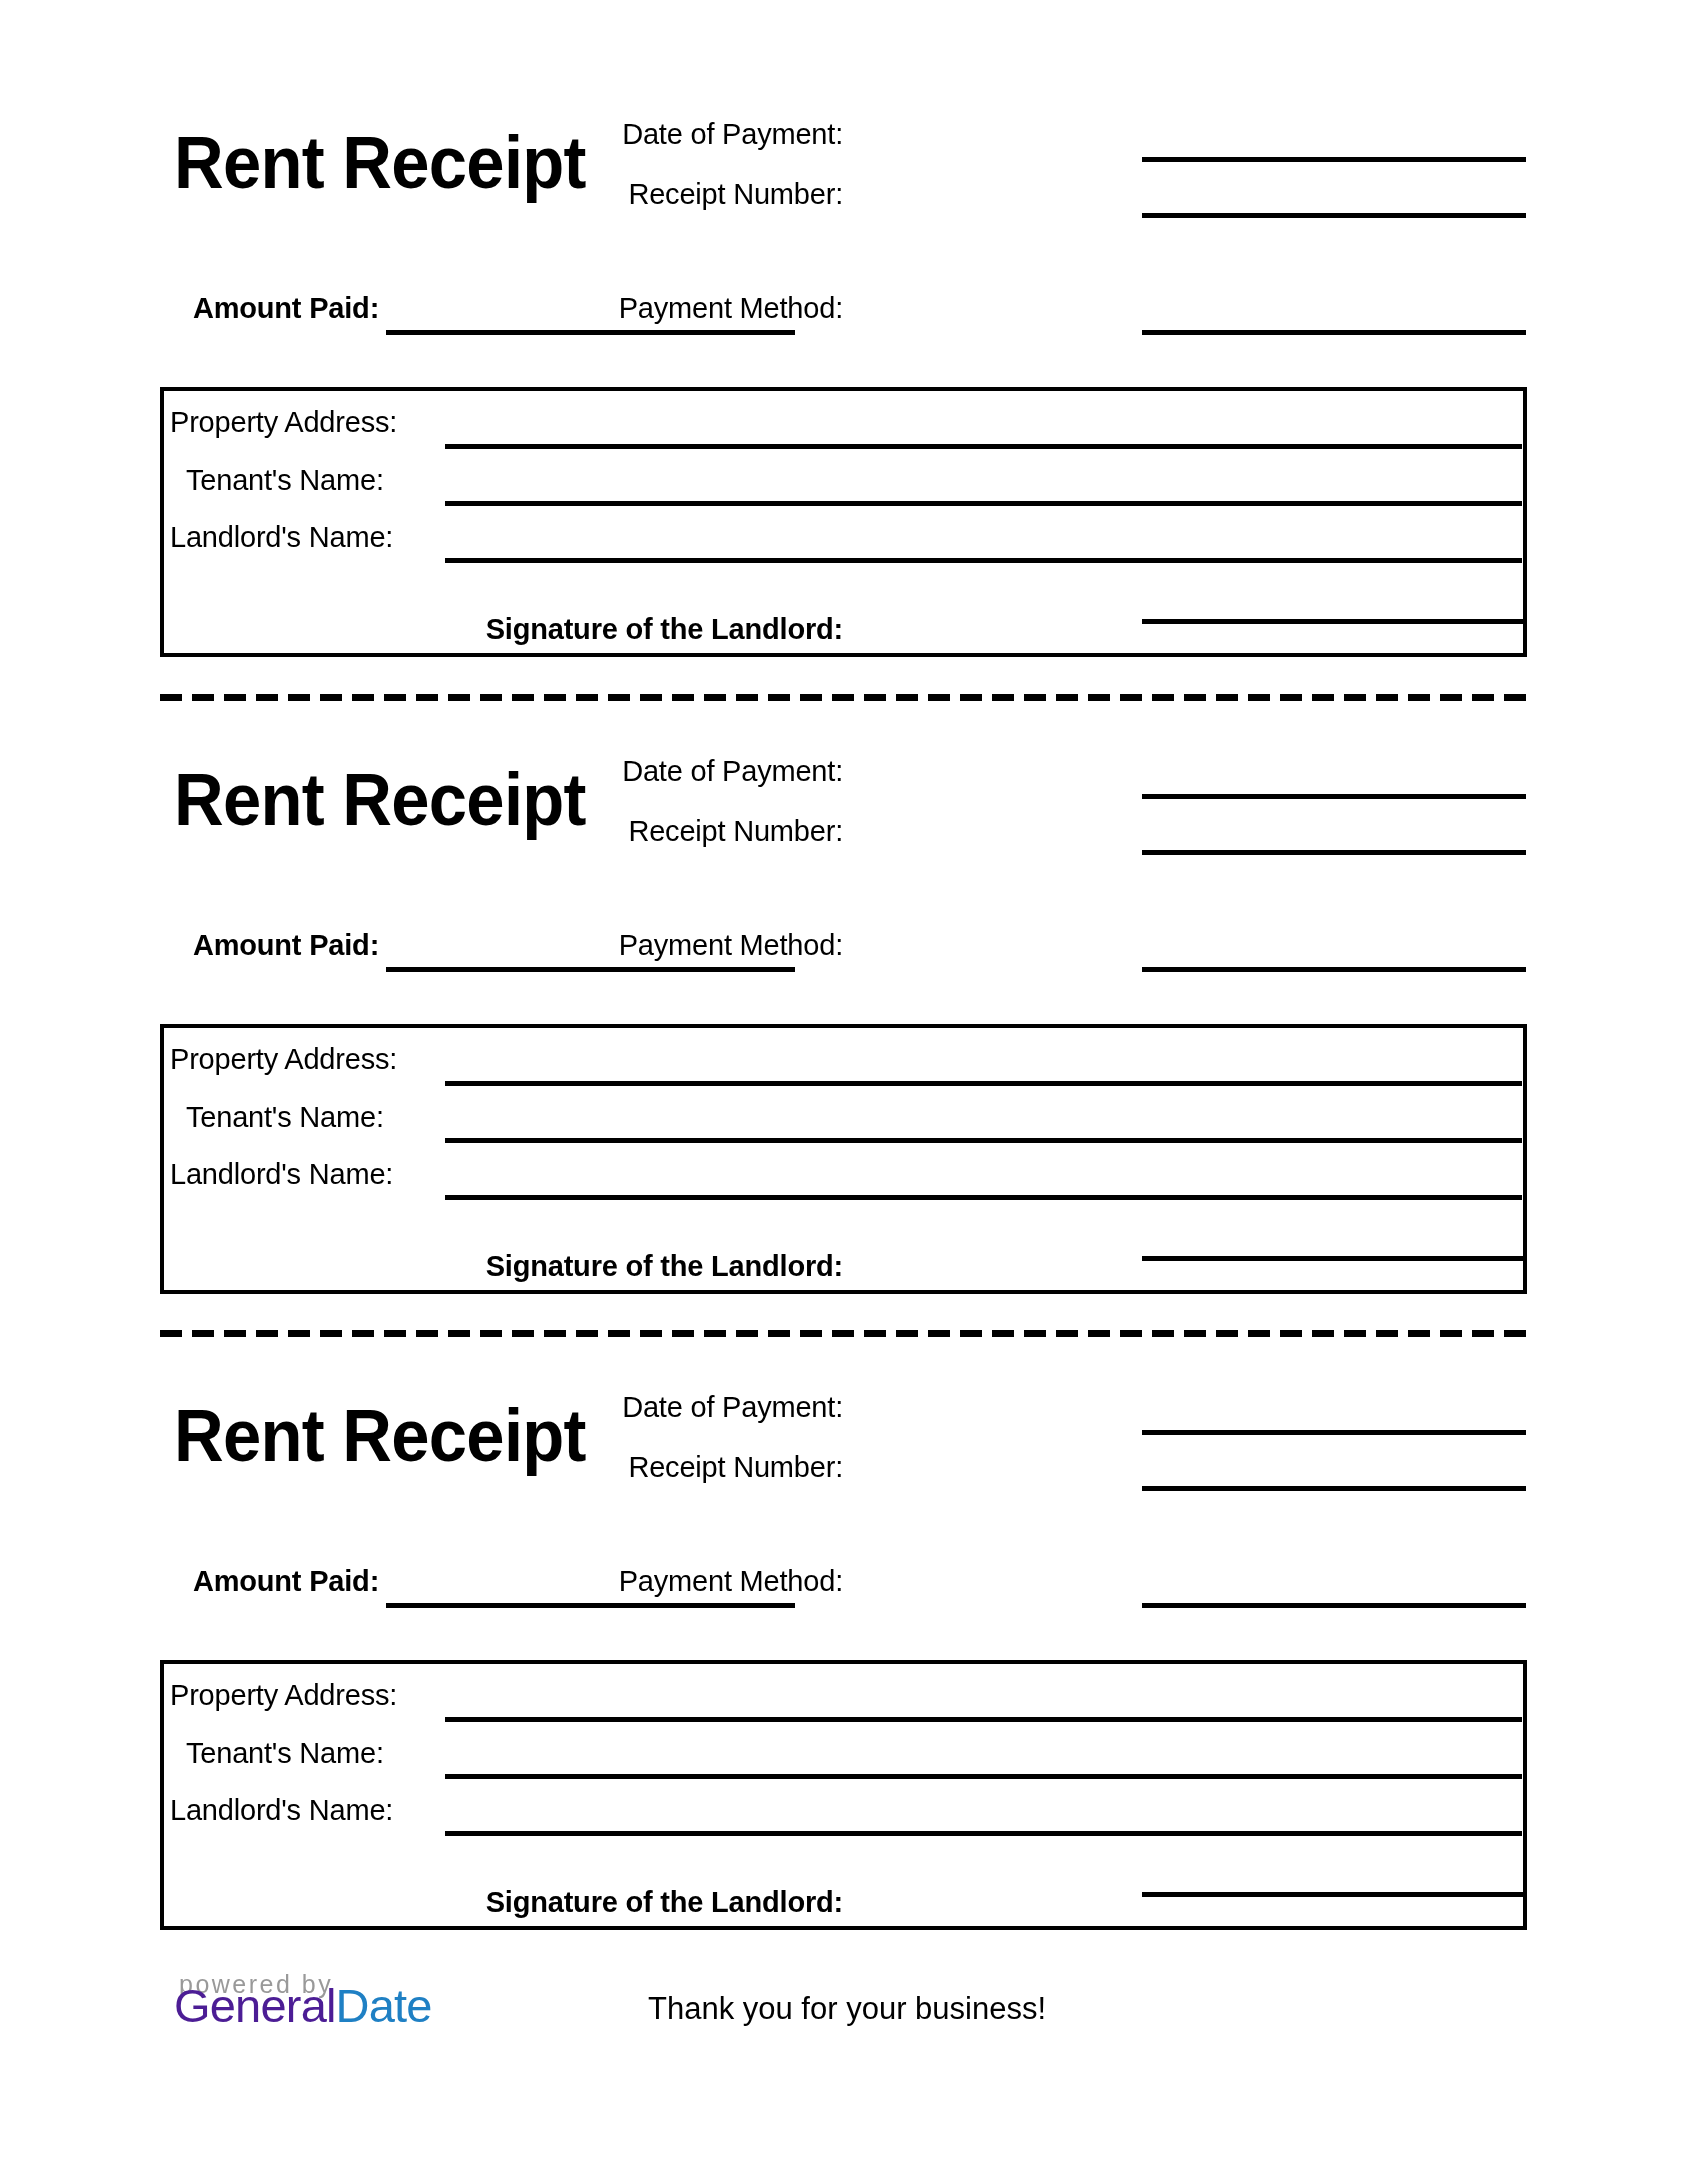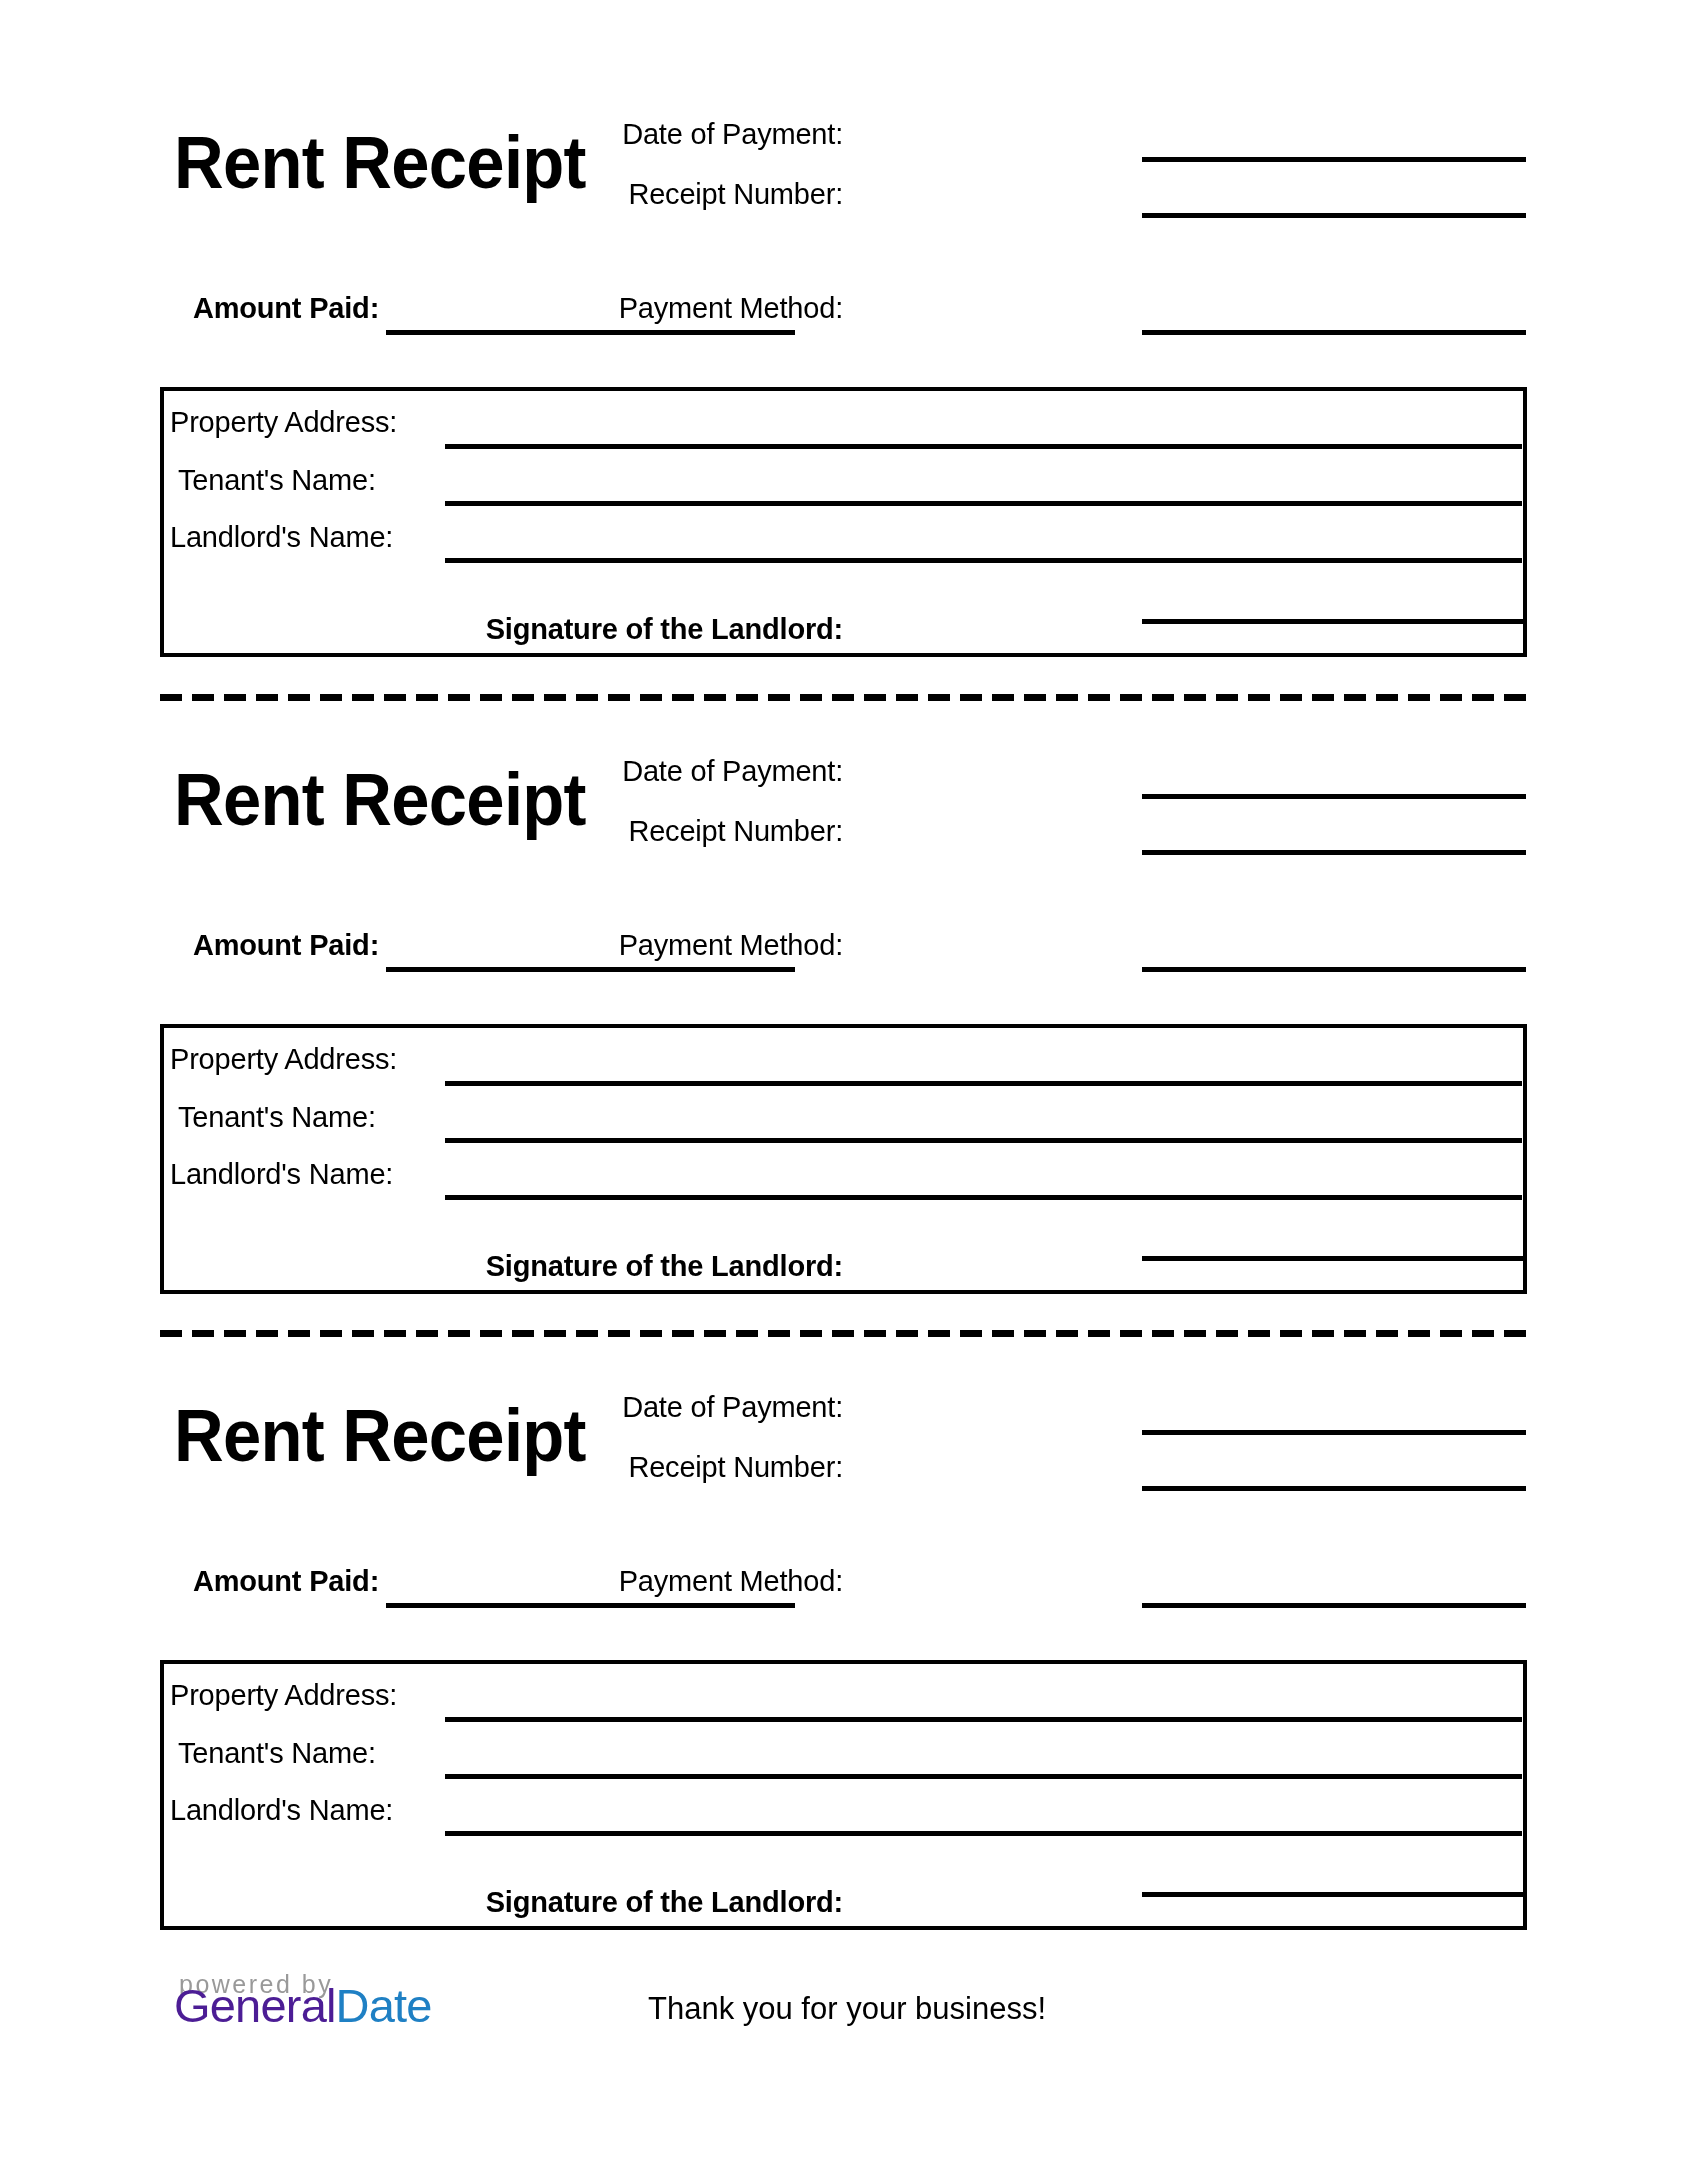--- a/index.html
+++ b/index.html
@@ -19,21 +19,21 @@
 
   .fill{position:absolute;height:5px;background:#000;}
 
   .t-date{top:117px;}        .l-date{left:1142px;top:157px;width:384px;}
   .t-rnum{top:177px;}        .l-rnum{left:1142px;top:213px;width:384px;}
   .t-amount{left:165px;top:291px;}  .l-amount{left:386px;top:330px;width:409px;}
   .t-paym{top:291px;}        .l-paym{left:1142px;top:330px;width:384px;}
 
   .box{position:absolute;left:160px;top:387px;width:1359px;height:262px;border:4.1px solid #000;}
   .t-prop{left:170px;top:405px;}     .l-prop{left:445px;top:444px;width:1077px;}
-  .t-tenant{left:178px;top:463px;}   .l-tenant{left:445px;top:501px;width:1077px;}
+  .t-tenant{left:186px;top:463px;}   .l-tenant{left:445px;top:501px;width:1077px;}
   .t-landl{left:170px;top:520px;}    .l-landl{left:445px;top:558px;width:1077px;}
   .t-sig{top:612px;font-weight:bold;}                 .l-sig{left:1142px;top:619px;width:381px;}
 
   .cut{position:absolute;left:160px;width:1367px;height:6.6px;
        background:repeating-linear-gradient(90deg,#000 0 22px,transparent 22px 32px);}
   .cut1{top:694px;} .cut2{top:1330px;}
 
   .powered{position:absolute;left:179px;top:1952px;font-size:25px;line-height:30px;
            letter-spacing:2.5px;color:#999999;margin-top:17px;}
   .brand{position:absolute;left:174px;top:1980px;font-size:47px;line-height:51px;

